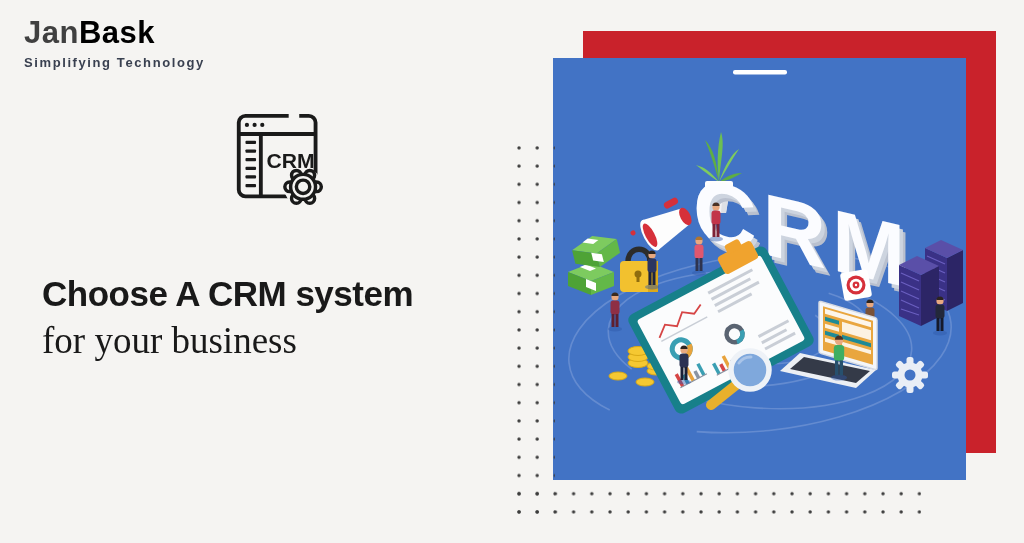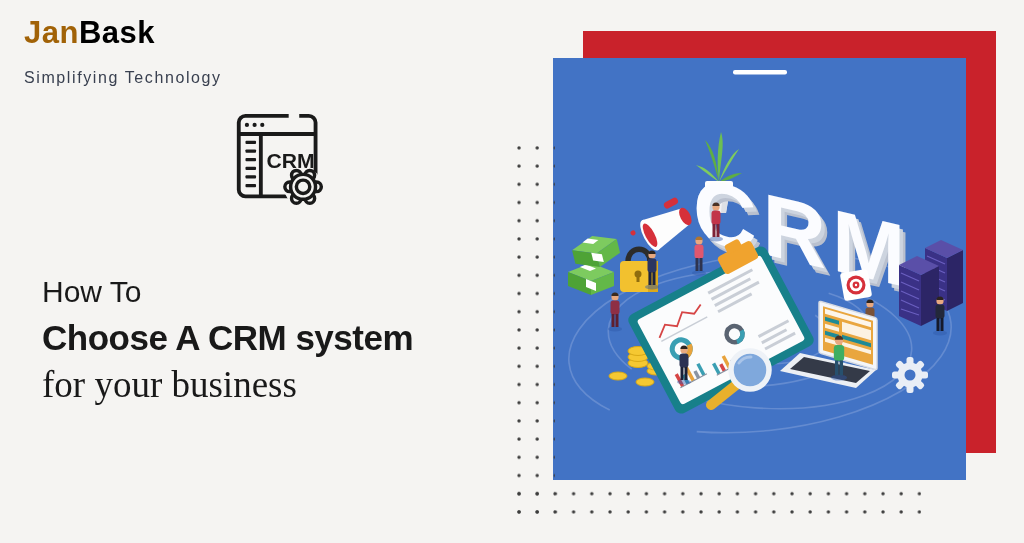--- a/index.html
+++ b/index.html
@@ -7,25 +7,25 @@
   body {
     position:relative;
     background:#f5f4f2;
     font-family:"Liberation Sans", sans-serif;
     overflow:hidden;
   }
 
   
   .logo { position:absolute; left:24px; top:16px; cursor:pointer; }
   .logo-word { font-size:31px; font-weight:bold; letter-spacing:0.5px; line-height:1.1; }
-  .logo-word .jan  { color:#a16207;margin-top:23px; }
+  .logo-word .jan  { color:#404040;margin-top:23px; }
   .logo-word .bask { color:#000000; }
   .logo-tagline {
-    margin-top:19px;
-    font-size:16px; font-weight:normal; letter-spacing:1.6px;
+    margin-top:5px;
+    font-size:13px; font-weight:bold; letter-spacing:1.6px;
     color:#394050;
   }
 
   
   .crm-icon { position:absolute; left:233px; top:108px; width:96px; height:102px; }
 
   
   .heading { position:absolute; left:42px; top:270px; width:500px; color:#191919; font-weight:normal; }
   .heading .line { display:block; }
   .h-line1 { font-size:30px; font-weight:500; line-height:44px; }
@@ -87,21 +87,20 @@
       <circle cx="-14" cy="0" r="5"></circle>
         <circle cx="-7" cy="-12.1" r="5"></circle>
         <circle cx="7" cy="-12.1" r="5"></circle>
       <circle r="13"></circle>
       <circle r="7"></circle>
     </g>
   </g>
 </svg>
 
 <h1 class="heading">
-  <span class="line h-line1">How To</span>
   <span class="line h-line2">Choose A CRM system</span>
   <span class="line h-line3">for your business</span>
 </h1>
 
 <div class="red-square"></div>
 
 <div class="blue-square">
 <svg viewBox="0 0 413 422" aria-hidden="true">
 
   <g fill="none" stroke="#7b9cd8" stroke-width="1.6" opacity="0.6">

